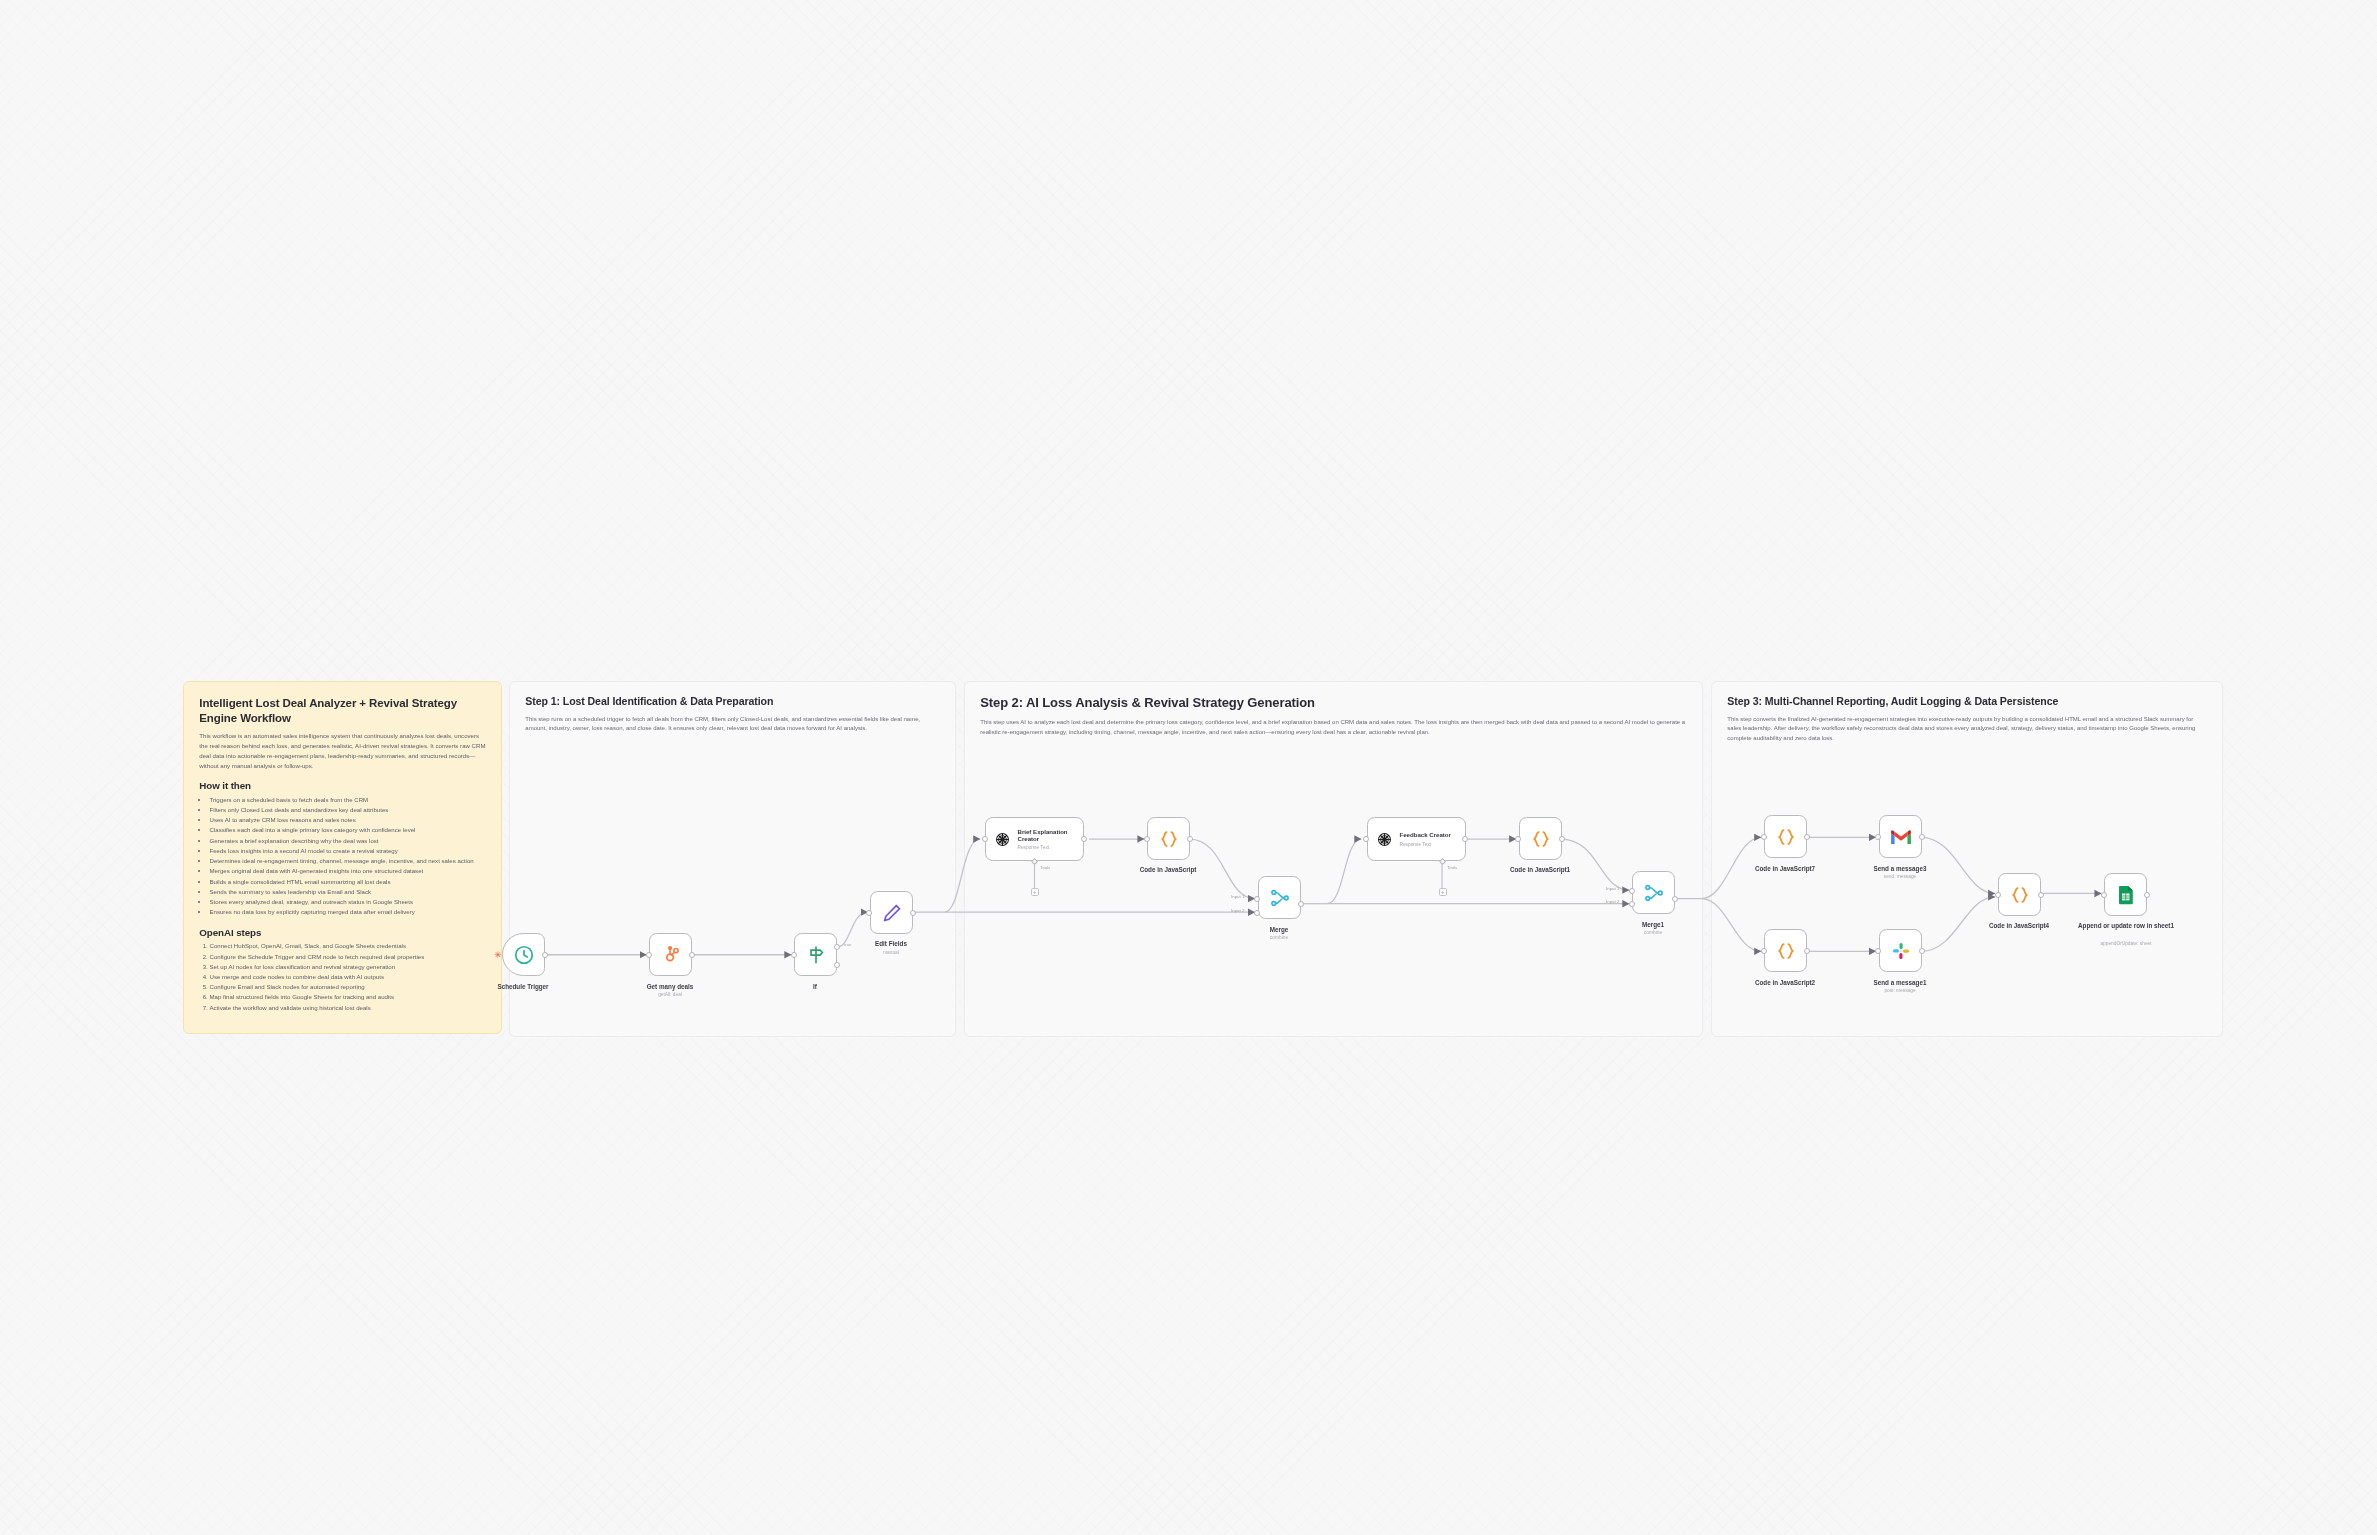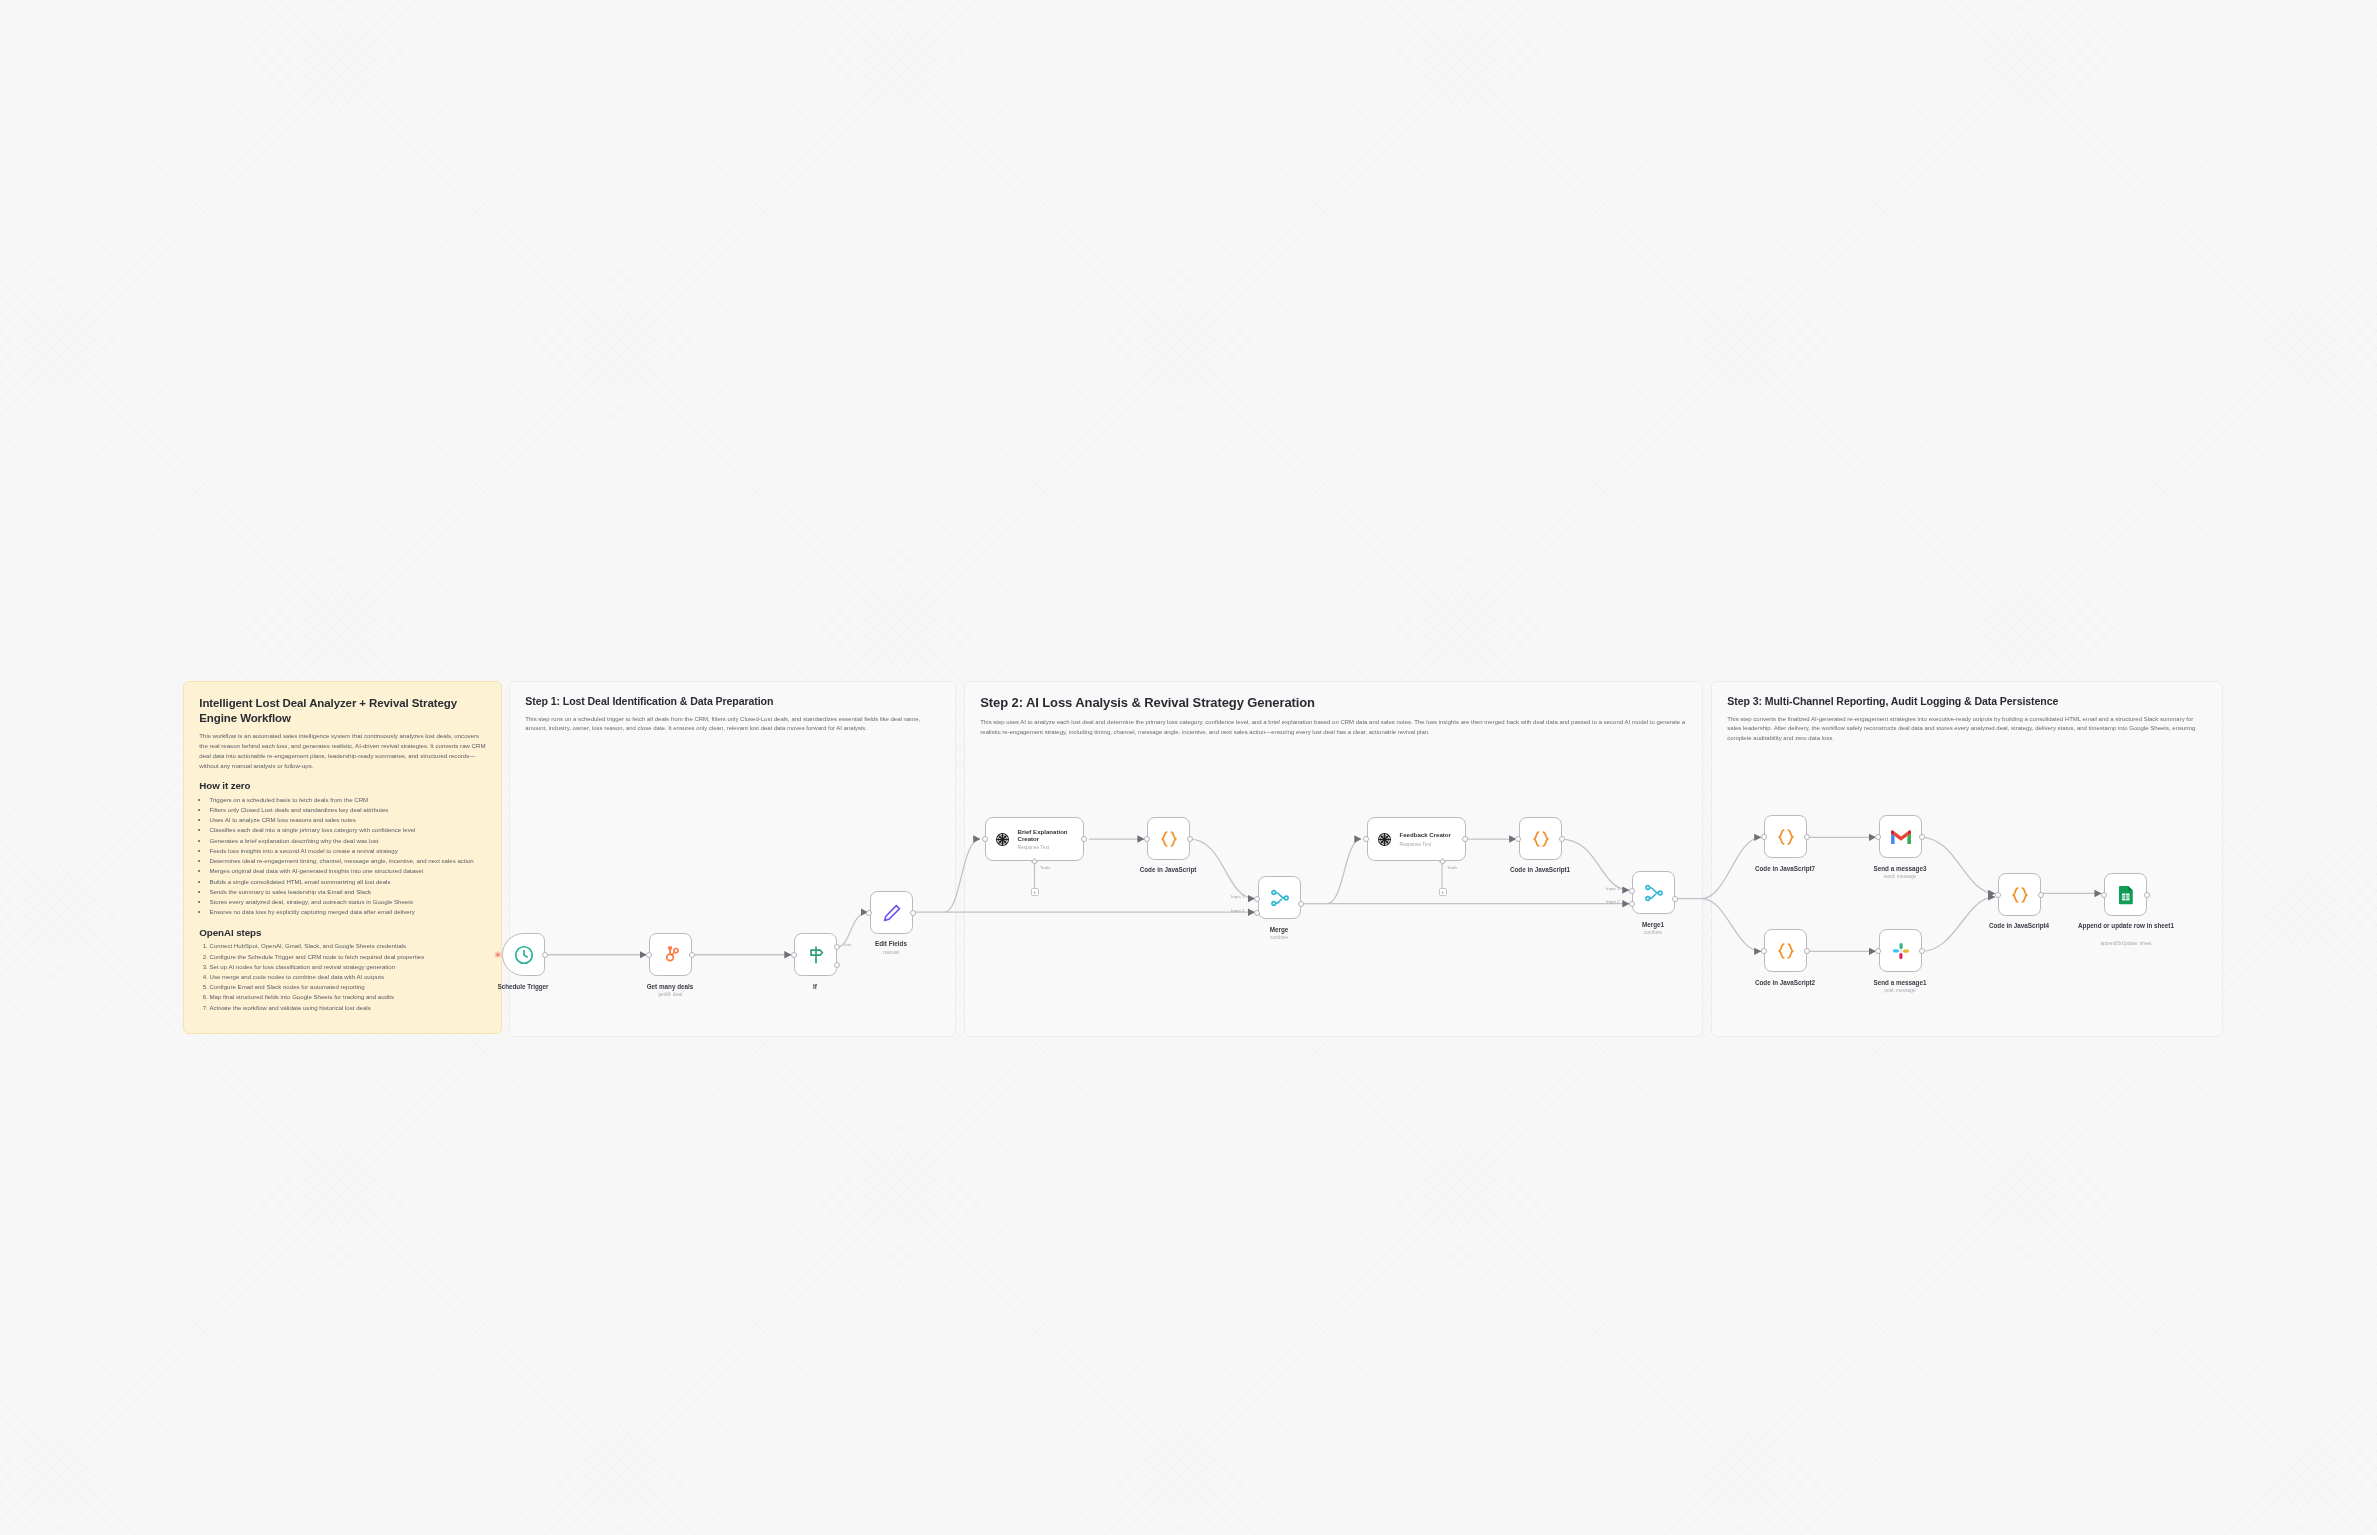--- a/index.html
+++ b/index.html
@@ -203,21 +203,21 @@
 
     <g stroke="#c2c2c9" stroke-width="1.4" fill="none">
       <path d="M1216,1012 L1216,1046"></path>
       <path d="M1695,1012 L1695,1046"></path>
     </g>
   </svg>
 
   <div class="note note-yellow" style="left:183px; top:681px; width:319px; height:353px;">
     <h1>Intelligent Lost Deal Analyzer + Revival Strategy Engine Workflow</h1>
     <p>This workflow is an automated sales intelligence system that continuously analyzes lost deals, uncovers the real reason behind each loss, and generates realistic, AI-driven revival strategies. It converts raw CRM deal data into actionable re-engagement plans, leadership-ready summaries, and structured records—without any manual analysis or follow-ups.</p>
-    <h2>How it zero</h2>
+    <h2>How it then</h2>
     <ul id="how-list">
         <li>Triggers on a scheduled basis to fetch deals from the CRM</li>
         <li>Filters only Closed Lost deals and standardizes key deal attributes</li>
         <li>Uses AI to analyze CRM loss reasons and sales notes</li>
         <li>Classifies each deal into a single primary loss category with confidence level</li>
         <li>Generates a brief explanation describing why the deal was lost</li>
         <li>Feeds loss insights into a second AI model to create a revival strategy</li>
         <li>Determines ideal re-engagement timing, channel, message angle, incentive, and next sales action</li>
         <li>Merges original deal data with AI-generated insights into one structured dataset</li>
         <li>Builds a single consolidated HTML email summarizing all lost deals</li>

